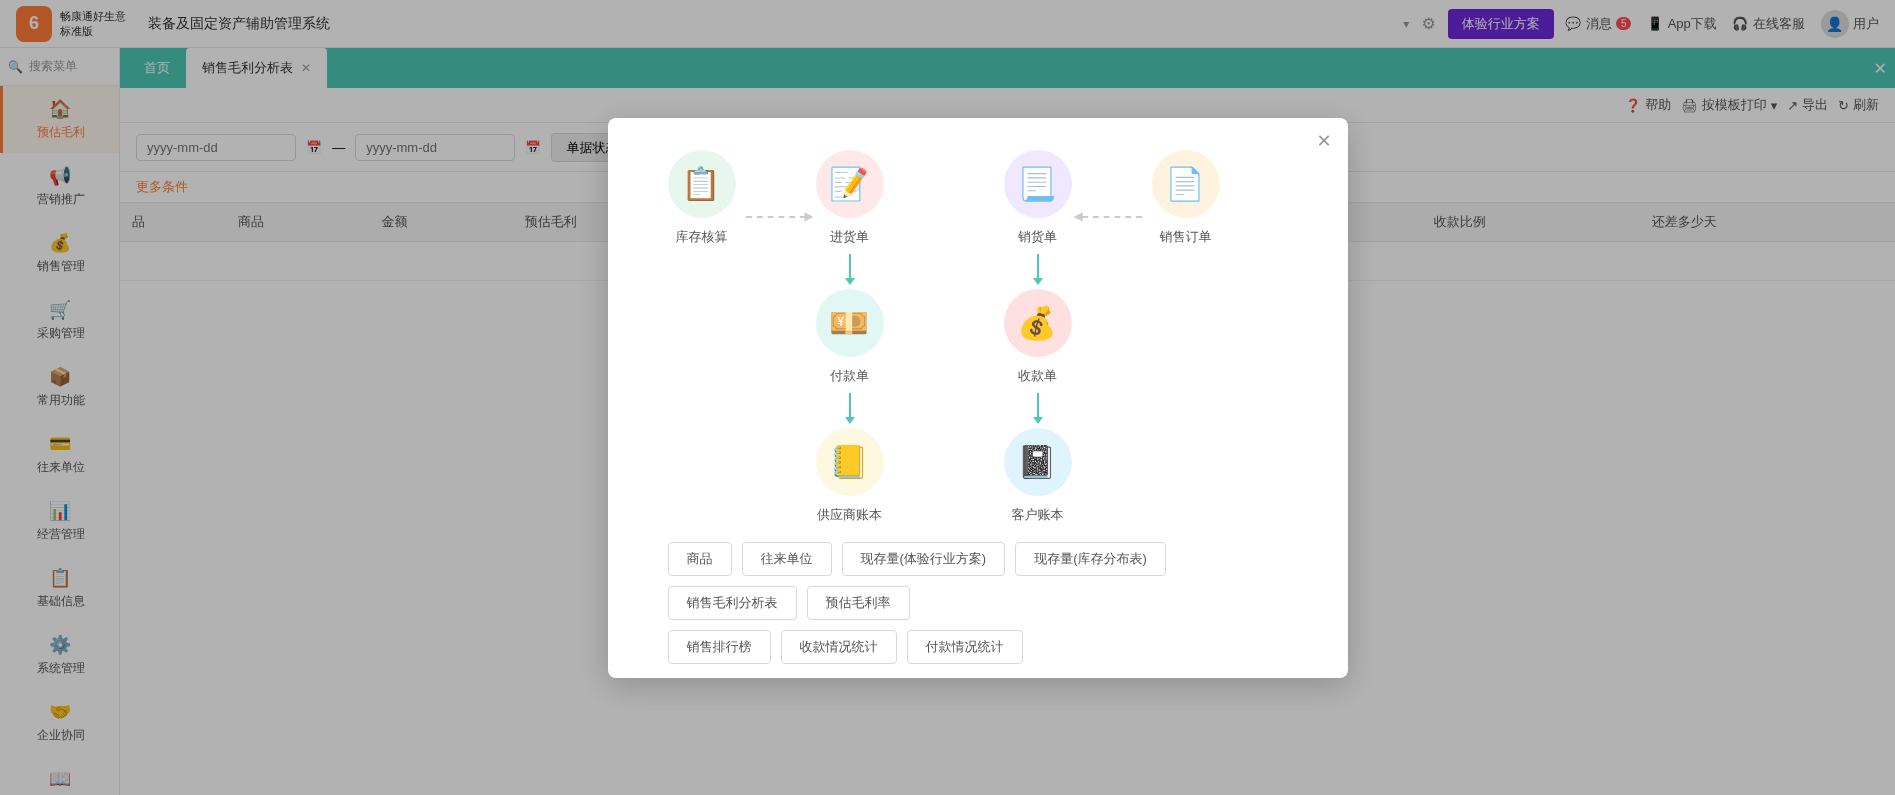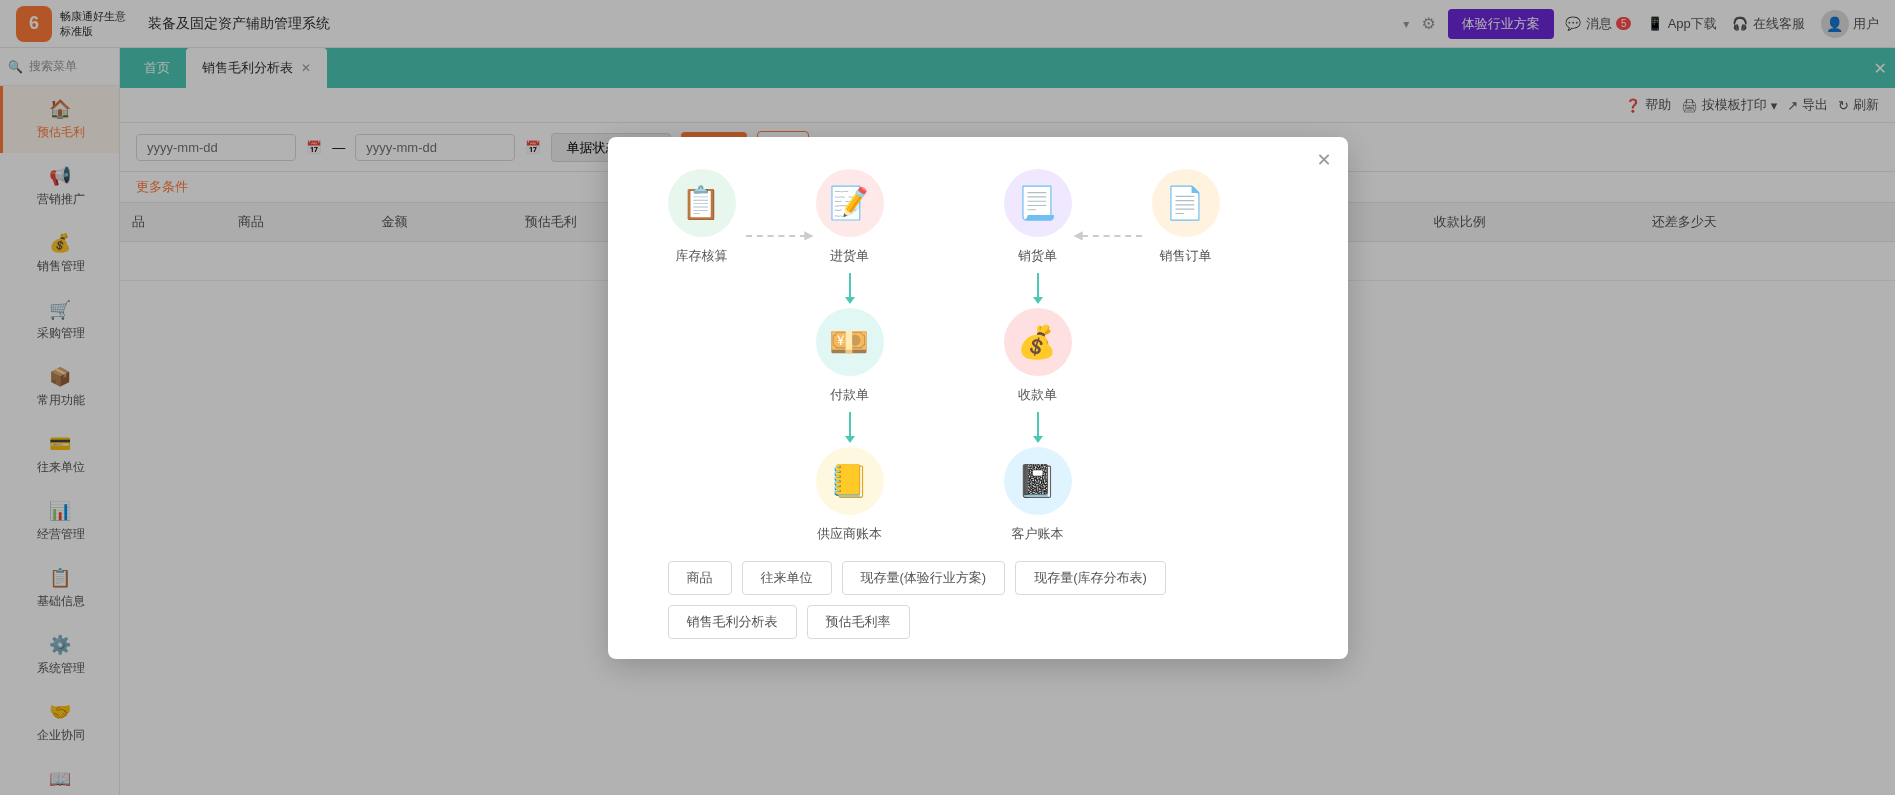--- a/index.html
+++ b/index.html
@@ -388,16 +388,21 @@
 
     <div class="common-functions">
       <div class="cf-buttons">
         <button class="cf-btn">商品</button>
         <button class="cf-btn">往来单位</button>
         <button class="cf-btn">现存量(体验行业方案)</button>
         <button class="cf-btn">现存量(库存分布表)</button>
         <button class="cf-btn">销售毛利分析表</button>
         <button class="cf-btn">预估毛利率</button>
       </div>
+      <div class="cf-buttons" style="margin-top:10px;">
+        <button class="cf-btn">销售排行榜</button>
+        <button class="cf-btn">收款情况统计</button>
+        <button class="cf-btn">付款情况统计</button>
+      </div>
     </div>
 
   </div>
 </div>
 
 </body></html>

